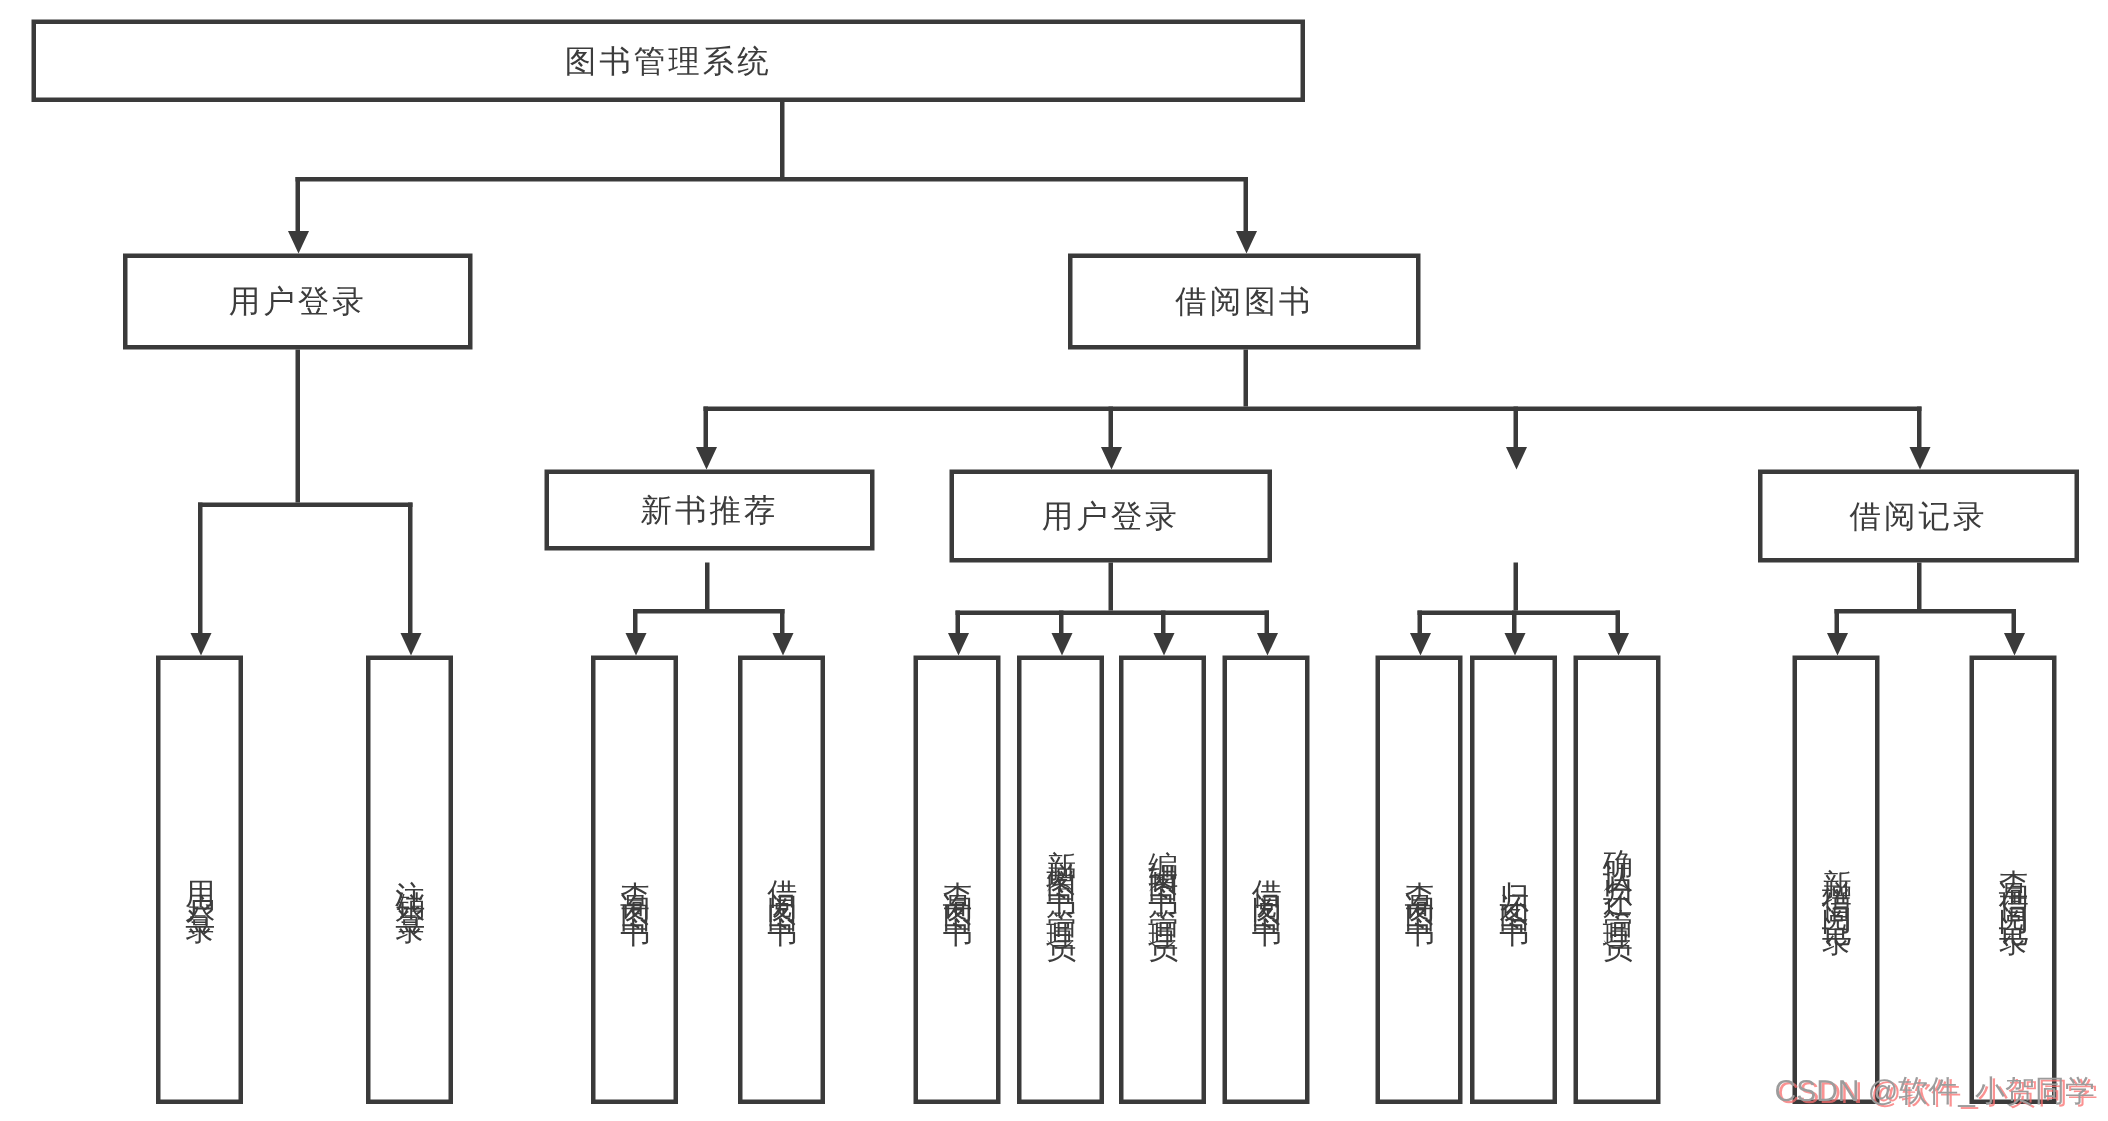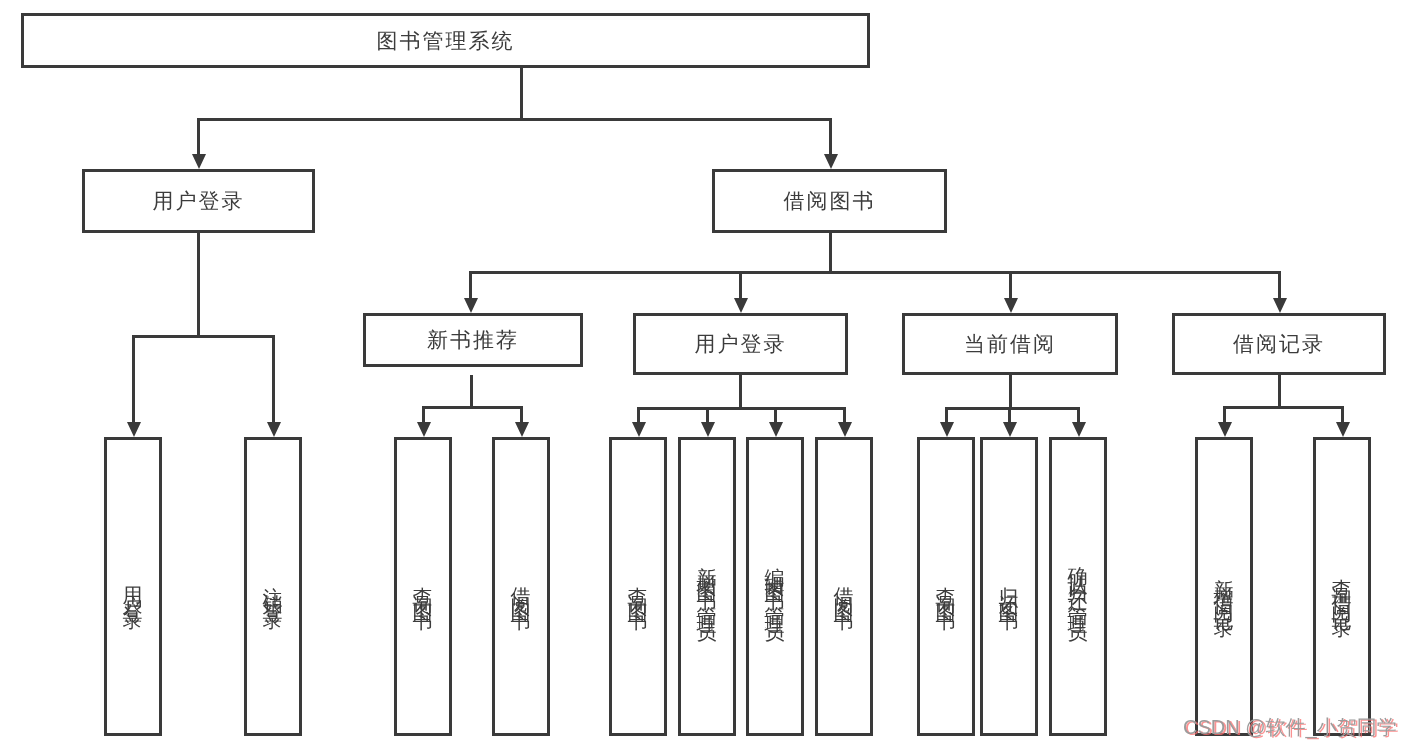--- a/index.html
+++ b/index.html
@@ -38,21 +38,20 @@
 
 <div id="canvas">
 
   <div class="node" style="left:21px;top:13px;width:849px;height:55px">图书管理系统</div>
 
   <div class="node" style="left:82px;top:169px;width:233px;height:64px">用户登录</div>
   <div class="node" style="left:712px;top:169px;width:235px;height:64px">借阅图书</div>
 
   <div class="node" style="left:363px;top:313px;width:220px;height:54px">新书推荐</div>
   <div class="node" style="left:633px;top:313px;width:215px;height:62px">用户登录</div>
-  <div class="node" style="left:902px;top:313px;width:216px;height:62px">当前借阅</div>
   <div class="node" style="left:1172px;top:313px;width:214px;height:62px">借阅记录</div>
 
   <div class="node leaf" style="left:104px;top:437px;width:58px;height:299px">用户登录</div>
   <div class="node leaf" style="left:244px;top:437px;width:58px;height:299px">注销登录</div>
   <div class="node leaf" style="left:394px;top:437px;width:58px;height:299px">查询图书</div>
   <div class="node leaf" style="left:492px;top:437px;width:58px;height:299px">借阅图书</div>
   <div class="node leaf" style="left:609px;top:437px;width:58px;height:299px">查询图书</div>
   <div class="node leaf" style="left:678px;top:437px;width:58px;height:299px">新增图书（管理员）</div>
   <div class="node leaf" style="left:746px;top:437px;width:58px;height:299px">编辑图书（管理员）</div>
   <div class="node leaf" style="left:815px;top:437px;width:58px;height:299px">借阅图书</div>

